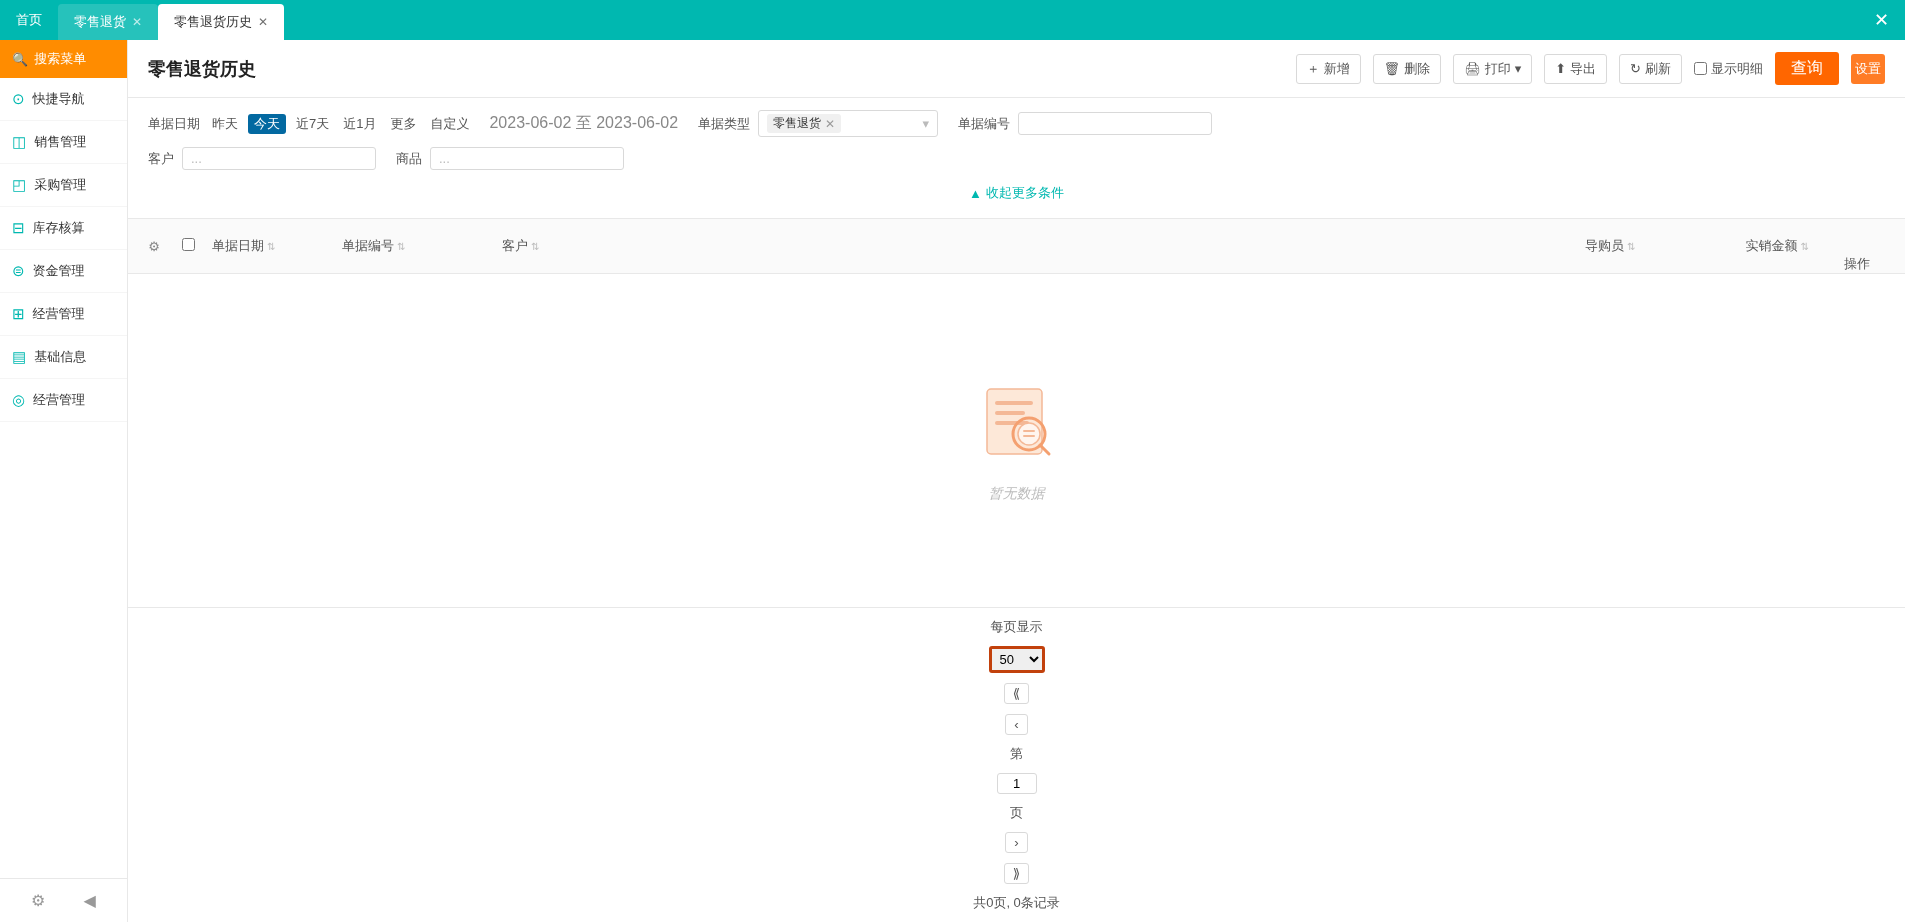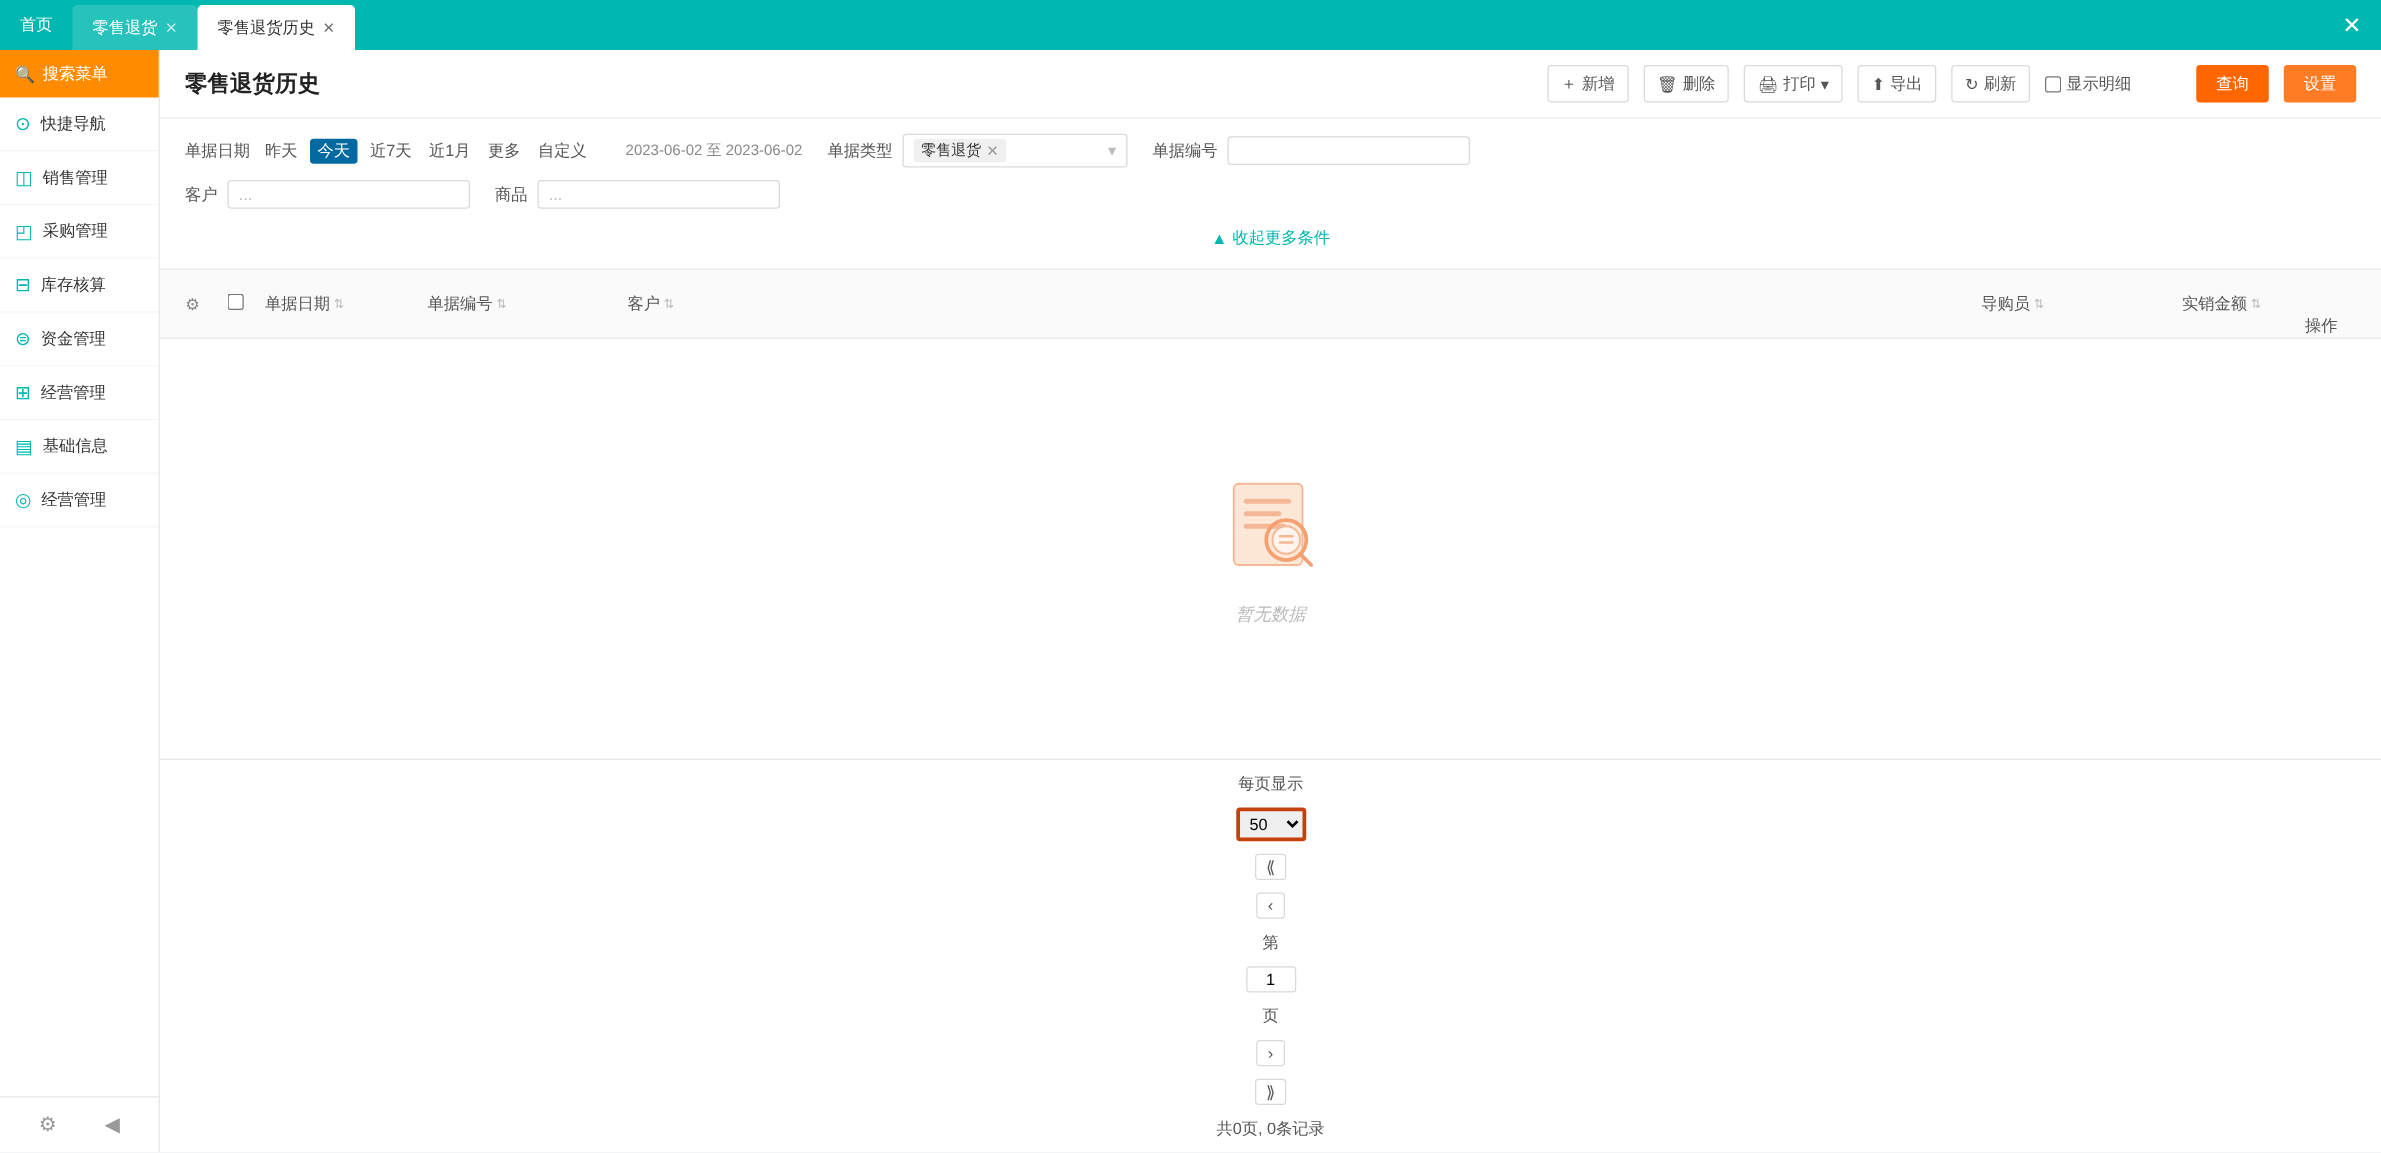--- a/index.html
+++ b/index.html
@@ -125,28 +125,27 @@
       font-size: 13px;
       color: #555;
     }
     .btn-query {
       background: #ff6600;
       color: #fff;
       border: none;
       padding: 6px 16px;
       border-radius: 3px;
       cursor: pointer;
-      font-size: 13px;
-      margin-left: 40px;
+      font-size: 16px;
     }
     .btn-setting {
       background: #ff6600;
       color: #fff;
       border: none;
-      padding: 6px 16px;
+      padding: 6px 4px;
       border-radius: 3px;
       cursor: pointer;
       font-size: 13px;
       opacity: 0.85;
     }
     .checkbox-display { display: flex; align-items: center; gap: 4px; font-size: 13px; color: #555; }
 
     
     .filter-area {
       background: #fff;
@@ -173,21 +172,21 @@
       font-size: 13px;
       cursor: pointer;
       padding: 1px 4px;
     }
     .date-opt.active {
       background: #0369a1;
       color: #fff;
       border-radius: 3px;
       padding: 1px 6px;
     }
-    .date-range { font-size: 12px; color: #888; margin-left: 19px; }
+    .date-range { font-size: 16px; color: #888; margin-left: 8px; }
     .filter-select {
       display: flex;
       align-items: center;
       border: 1px solid #d9d9d9;
       border-radius: 3px;
       padding: 3px 8px;
       gap: 6px;
       min-width: 180px;
       cursor: pointer;
       background: #fff;

